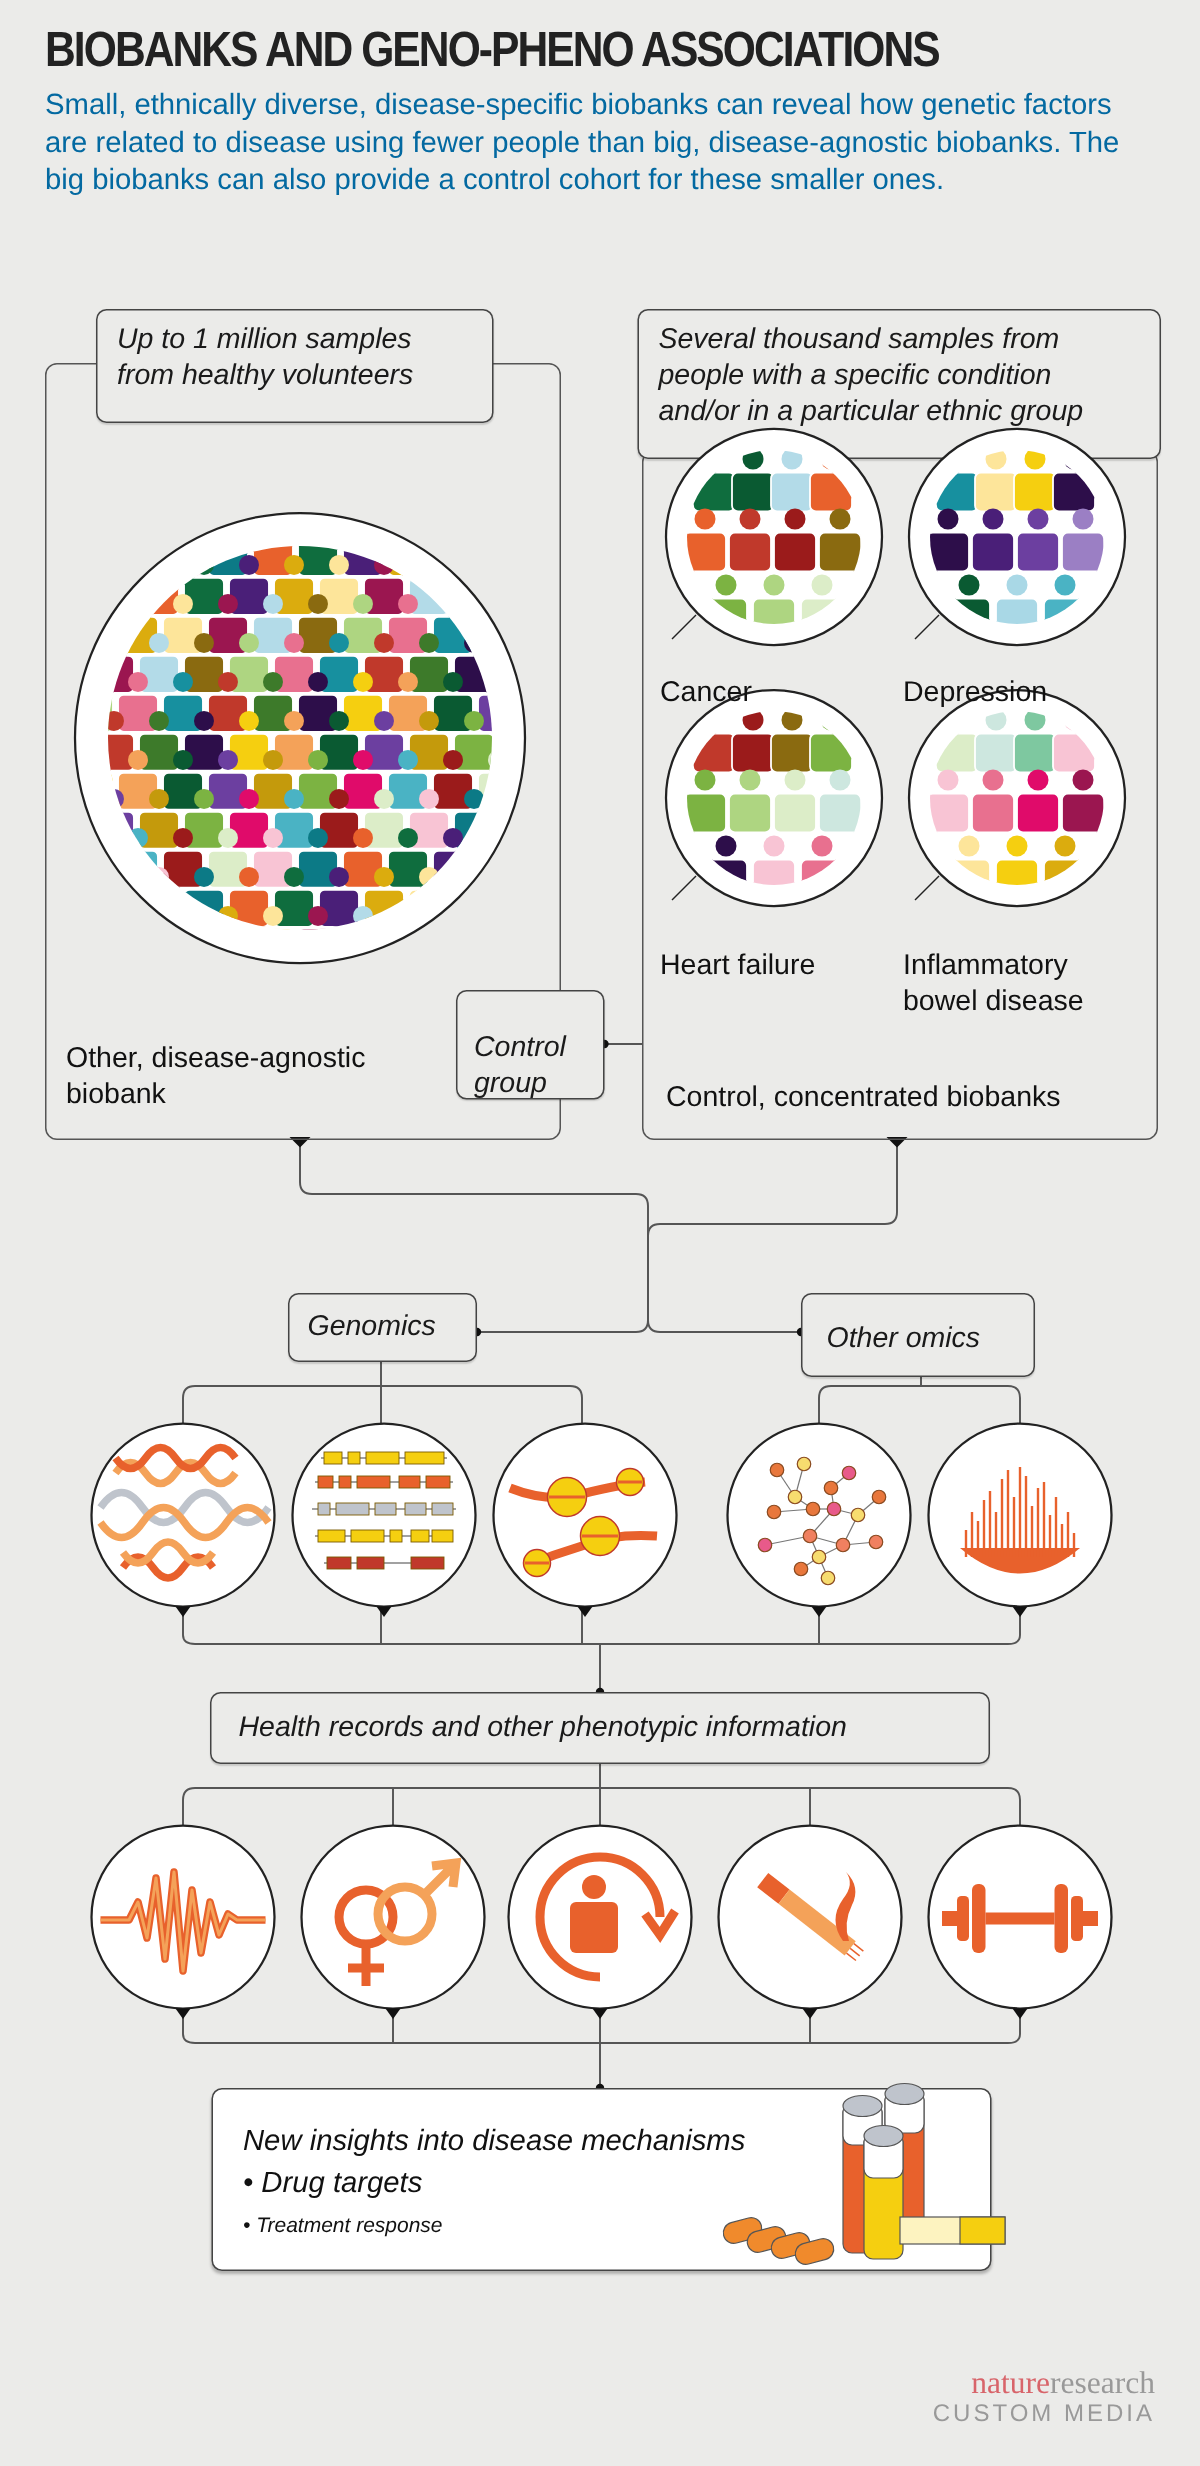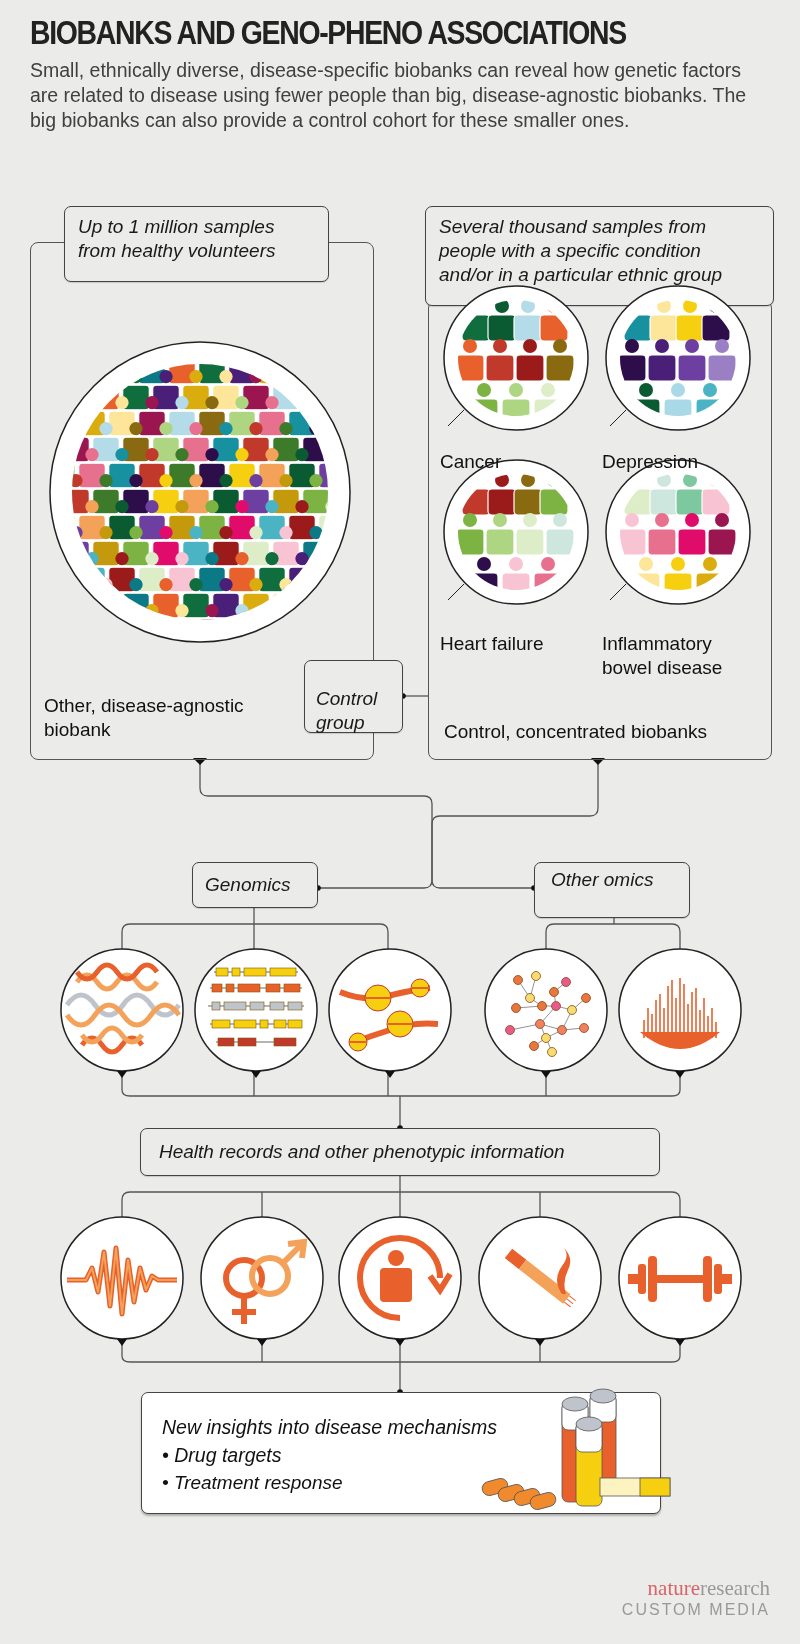--- a/index.html
+++ b/index.html
@@ -8,21 +8,21 @@
     font-family: "Liberation Sans", sans-serif; color: #1a1a1a;
     position: relative; overflow: hidden;
   }
   .abs { position: absolute; }
   #title {
     left: 30px; top: 14px; font-size: 33px; font-weight: bold; letter-spacing: -1.5px;
     transform: scaleX(0.86); transform-origin: left top; white-space: nowrap; color: #222;
     font-family: "Liberation Sans", sans-serif;
   }
   #subtitle {
-    left: 30px; top: 58px; width: 720px; font-size: 19.5px; line-height: 25px; color: #404040;
+    left: 30px; top: 58px; width: 720px; font-size: 19.5px; line-height: 25px; color: #0369a1;
   }
   .panel { border: 1.3px solid #555; border-radius: 8px; background: transparent; }
   .box {
     border: 1.3px solid #444; border-radius: 7px; background: #ebebe9;
     font-size: 19px; line-height: 24px; padding: 8px 13px; box-sizing: border-box;
     box-shadow: 0 1px 1px rgba(0,0,0,0.15);
     font-style: italic;
   }
   .label { font-size: 19px; line-height: 24px; color: #111; }
   svg { overflow: visible; }
@@ -765,21 +765,21 @@
     </g>
   </svg>
 
 <div class="abs label" style="left:440px;top:450px;">Cancer</div>
 <div class="abs label" style="left:602px;top:450px;">Depression</div>
 <div class="abs label" style="left:440px;top:632px;">Heart failure</div>
 <div class="abs label" style="left:602px;top:632px;width:150px;">Inflammatory bowel disease</div>
 <div class="abs label" style="left:444px;top:720px;">Control, concentrated biobanks</div>
 
 <div class="abs box" style="left:192px;top:862px;width:126px;height:46px;padding:10px 12px;">Genomics</div>
-<div class="abs box" style="left:534px;top:862px;width:156px;height:56px;padding:5px 16px;">Other omics</div>
+<div class="abs box" style="left:534px;top:862px;width:156px;height:56px;padding:18px 16px;">Other omics</div>
 
 <svg class="abs" style="left:0;top:940px;" width="800" height="140">
 
   <g transform="translate(122,70)">
     <circle r="61" fill="#fff" stroke="#222" stroke-width="1.5"></circle>
     <path d="M-5 61 L0 68 L5 61Z" fill="#111"></path>
     <g fill="none" stroke-width="5">
       <path d="M-45 -28 q10 -14 20 0 t20 0 t20 0 t20 0" stroke="#f4a259"></path>
       <path d="M-45 -38 q10 14 20 0 t20 0 t20 0 t20 0" stroke="#e8612c"></path>
       <path d="M-55 -5 q14 -20 28 0 t28 0 t28 0 t28 0" stroke="#bfc4cc"></path>
@@ -962,21 +962,21 @@
     <rect x="-23" y="-3" width="46" height="8" fill="#e8612c"></rect>
     <rect x="23" y="-22" width="9" height="46" rx="4" fill="#e8612c"></rect>
     <rect x="34" y="-14" width="8" height="30" rx="3" fill="#e8612c"></rect>
     <rect x="42" y="-4" width="10" height="10" fill="#e8612c"></rect>
   </g>
 </svg>
 
 <div class="abs box" style="left:141px;top:1392px;width:520px;height:122px;padding:20px 20px;background:#fff;box-shadow:0 2px 2px rgba(0,0,0,0.25);">
   <div class="label" style="font-size:19.5px;line-height:28px;">New insights into disease mechanisms</div>
   <div class="label" style="font-size:19.5px;line-height:28px;">• Drug targets</div>
-  <div class="label" style="font-size:19px;line-height:28px;">• Treatment response</div>
+  <div class="label" style="font-size:14px;line-height:28px;">• Treatment response</div>
 </div>
 <svg class="abs" style="left:480px;top:1386px;" width="190" height="130">
   <g stroke="#555" stroke-width="0.8">
     <rect x="82" y="16" width="26" height="100" rx="6" fill="#e8612c"></rect>
       <rect x="82" y="16" width="26" height="28" rx="6" fill="#fff"></rect>
       <ellipse cx="95" cy="18" rx="13" ry="7" fill="#bfc4cc"></ellipse>
     <rect x="110" y="8" width="26" height="100" rx="6" fill="#e8612c"></rect>
       <rect x="110" y="8" width="26" height="28" rx="6" fill="#fff"></rect>
       <ellipse cx="123" cy="10" rx="13" ry="7" fill="#bfc4cc"></ellipse>
     <rect x="96" y="36" width="26" height="84" rx="6" fill="#f5cf10"></rect>

